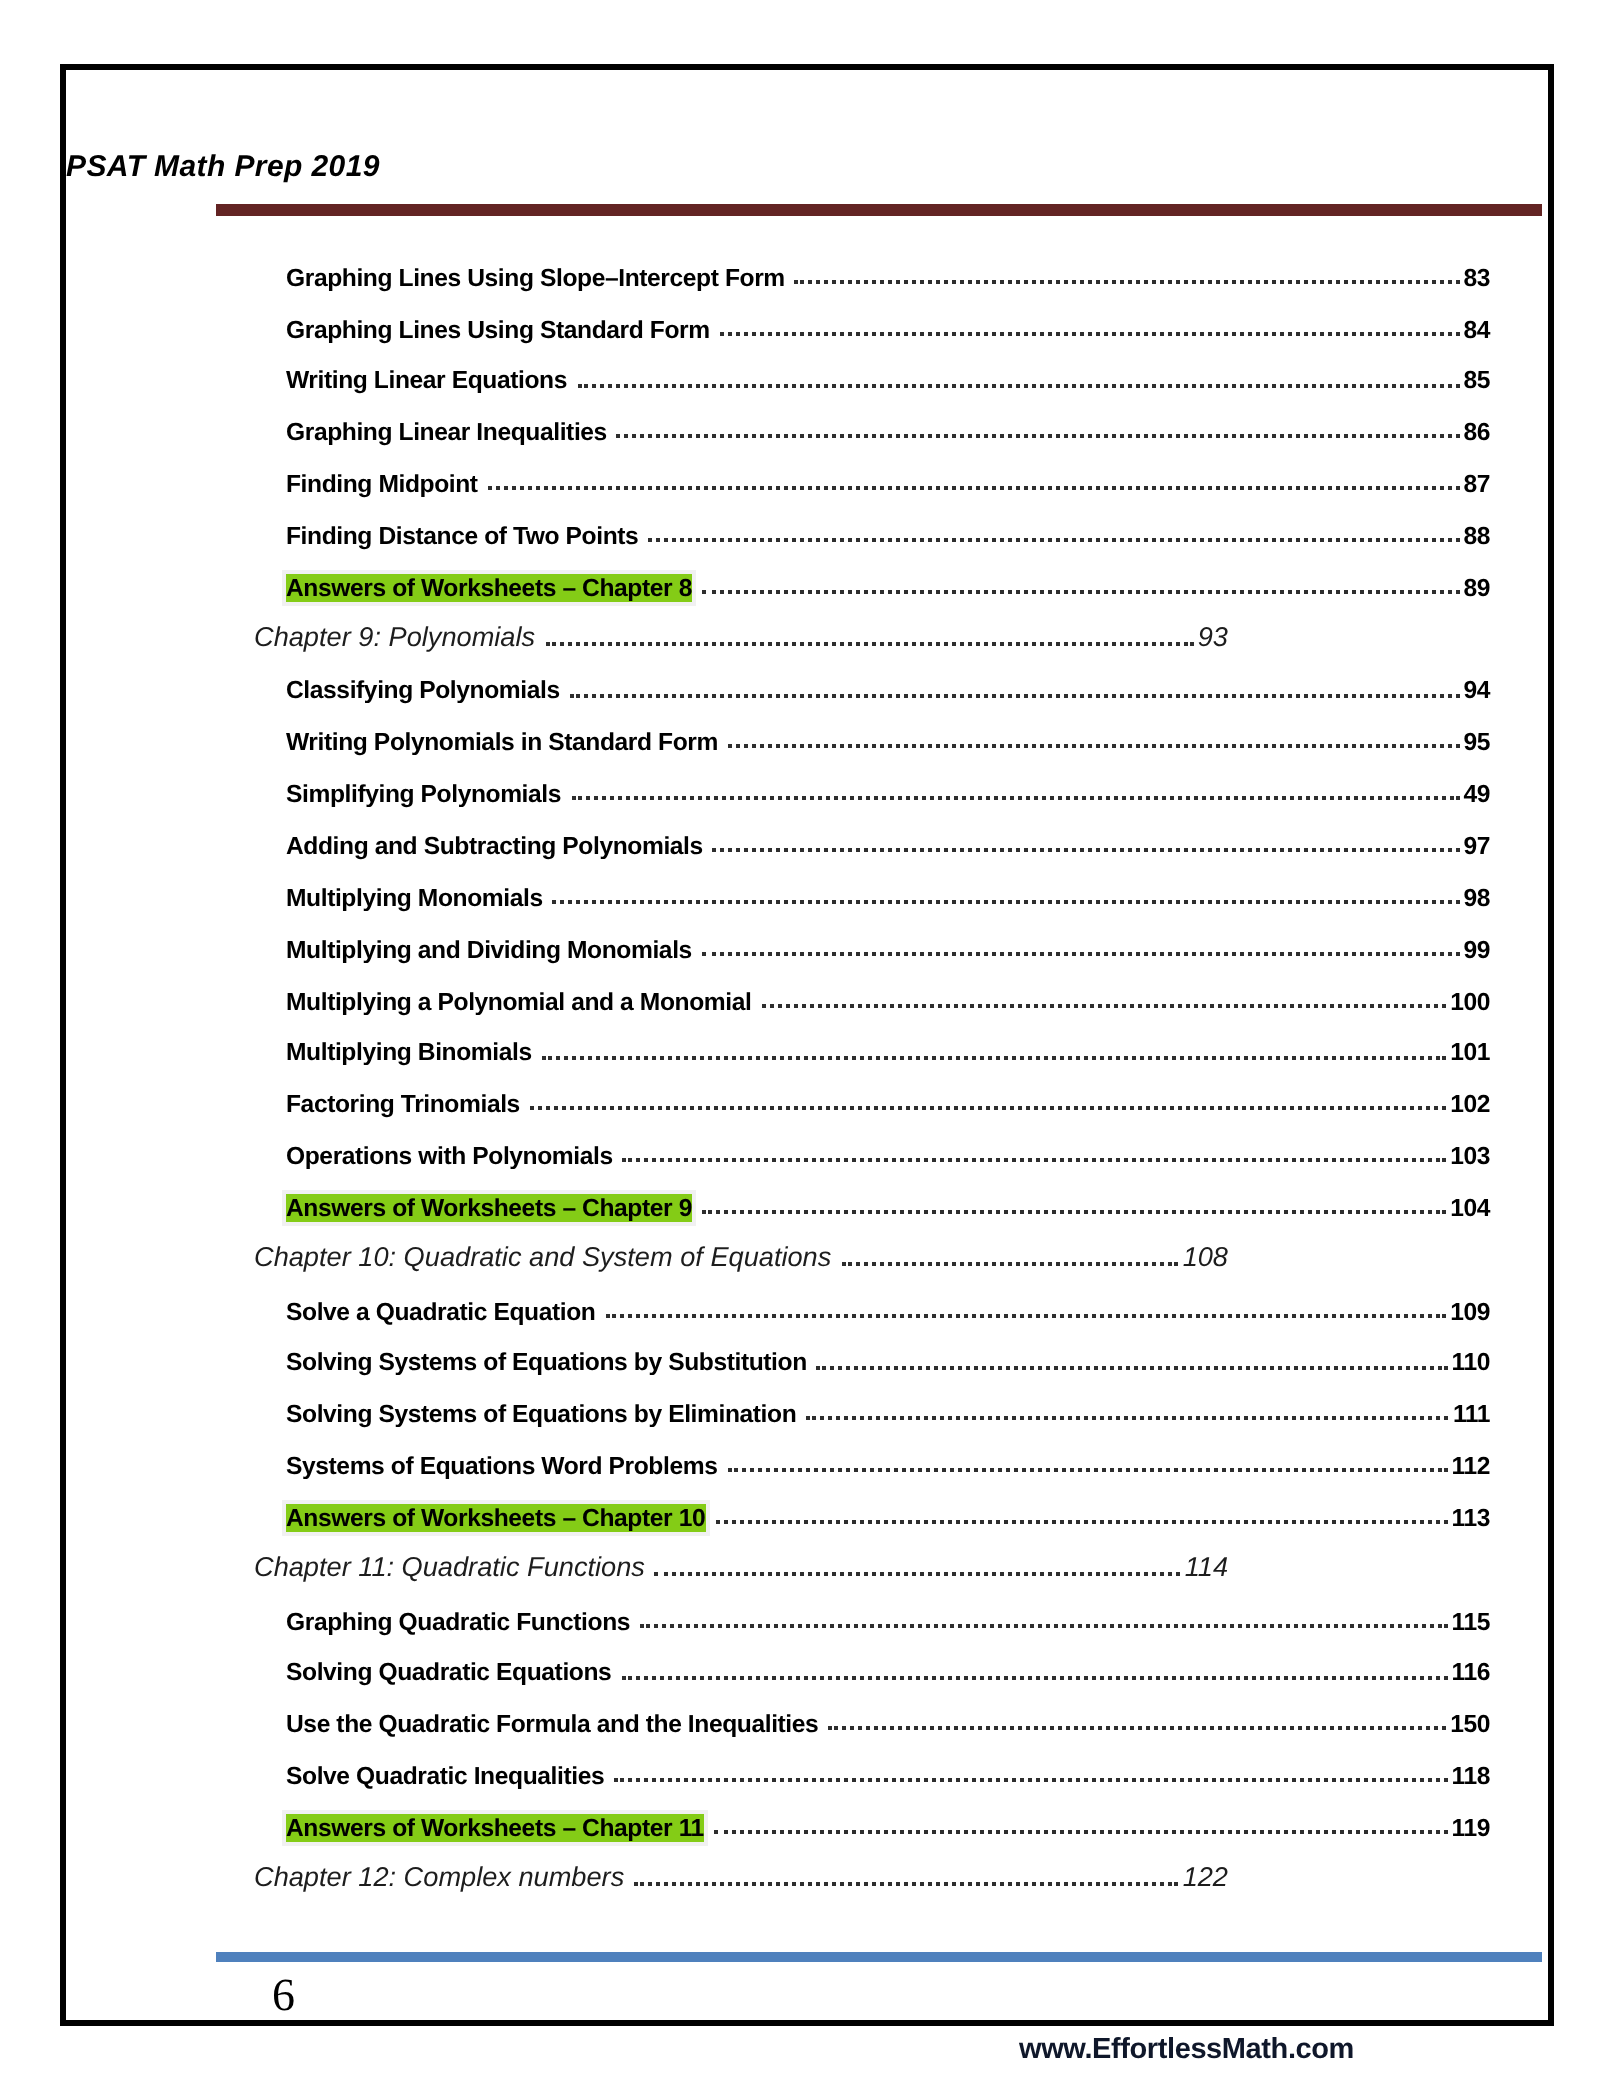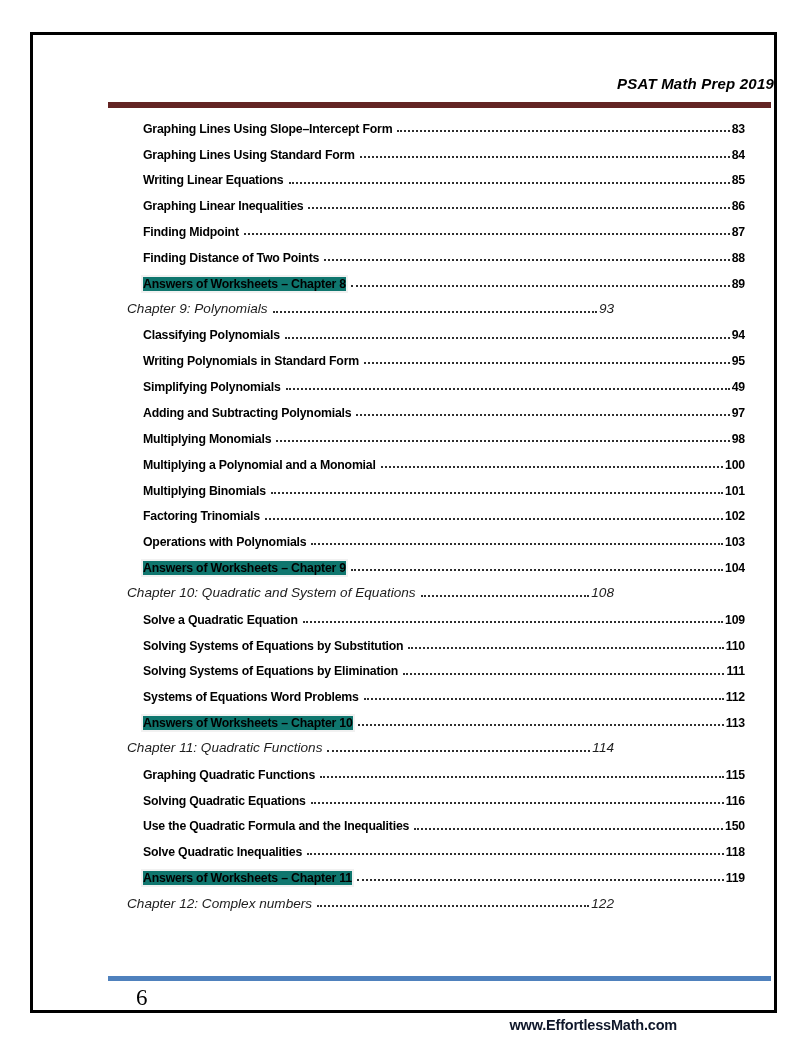--- a/index.html
+++ b/index.html
@@ -13,53 +13,53 @@
 
   .border-box {
     position: absolute; left: 30px; top: 32px;
     box-sizing: border-box; width: 747px; height: 981px;
     border: 3px solid #000;
     background: #fff;
   }
 
   .title {
     position: absolute; top: 40px; left: 0; width: 100%;
-    text-align: right;
+    text-align: left;
     font-weight: bold; font-style: italic;
     font-size: 15px; letter-spacing: 0.2px;
     color: #000;
   }
   .header-rule {
     position: absolute; left: 75px; top: 67px;
     width: 663px; height: 6px;
     background: #632423;
   }
 
-  .toc { position: absolute; left: 94px; top: 76px; width: 618px; }
+  .toc { position: absolute; left: 94px; top: 86px; width: 618px; }
   .row {
     display: flex; align-items: flex-end;
     height: 25.85px; padding-bottom: 1px;
     box-sizing: border-box;
   }
   .row.section {
     padding-left: 16px;
     font-weight: bold;
     font-size: 12.3px;
     letter-spacing: -0.2px;
     color: #000;
   }
   .row.chapter {
     width: 487px;
     font-size: 13.6px;
     font-weight: normal;
     color: #1d1d1d;
     font-style: italic;
   }
   .label { white-space: nowrap; line-height: 1.15; }
-  .hl { background: #0f766e; box-shadow: 0 0 0 2px #f1f1f1; }
+  .hl { background: #84cc16; box-shadow: 0 0 0 2px #f1f1f1; }
   .leader {
     flex: 1 1 auto; min-width: 10px;
     border-bottom: 2px dotted #2e2e2e;
     margin: 0 2px 4px 5px;
   }
   .pgnum { white-space: nowrap; line-height: 1.15; text-align: right; }
   .row.section .pgnum { font-weight: bold; }
   .row.chapter .pgnum { font-weight: normal; }
 
   .footer-rule {
@@ -148,20 +148,25 @@
           <span class="label">Adding and Subtracting Polynomials</span>
           <span class="leader"></span>
           <span class="pgnum">97</span>
         </div>
         <div class="row section">
           <span class="label">Multiplying Monomials</span>
           <span class="leader"></span>
           <span class="pgnum">98</span>
         </div>
         <div class="row section">
+          <span class="label">Multiplying and Dividing Monomials</span>
+          <span class="leader"></span>
+          <span class="pgnum">99</span>
+        </div>
+        <div class="row section">
           <span class="label">Multiplying a Polynomial and a Monomial</span>
           <span class="leader"></span>
           <span class="pgnum">100</span>
         </div>
         <div class="row section">
           <span class="label">Multiplying Binomials</span>
           <span class="leader"></span>
           <span class="pgnum">101</span>
         </div>
         <div class="row section">

